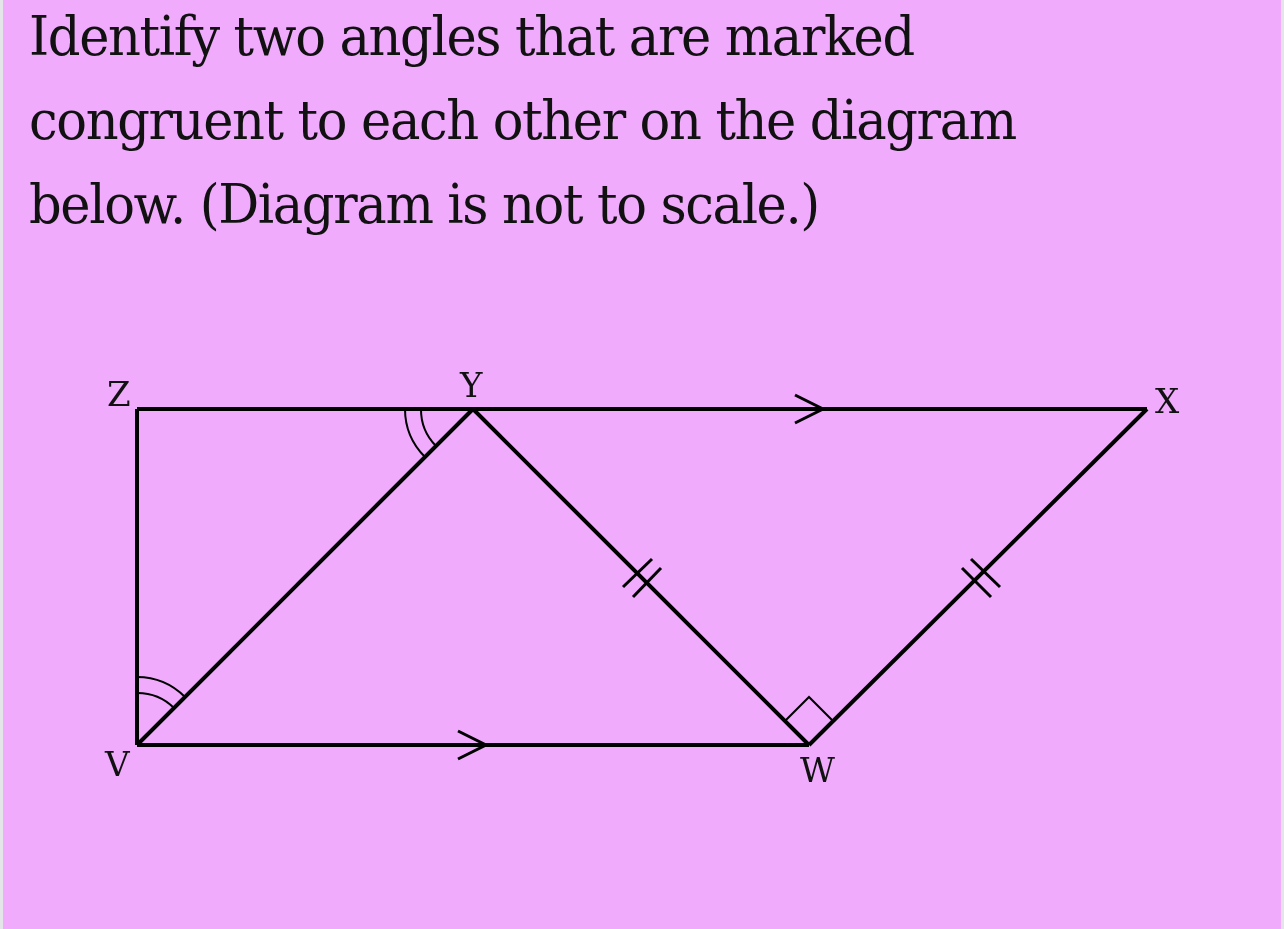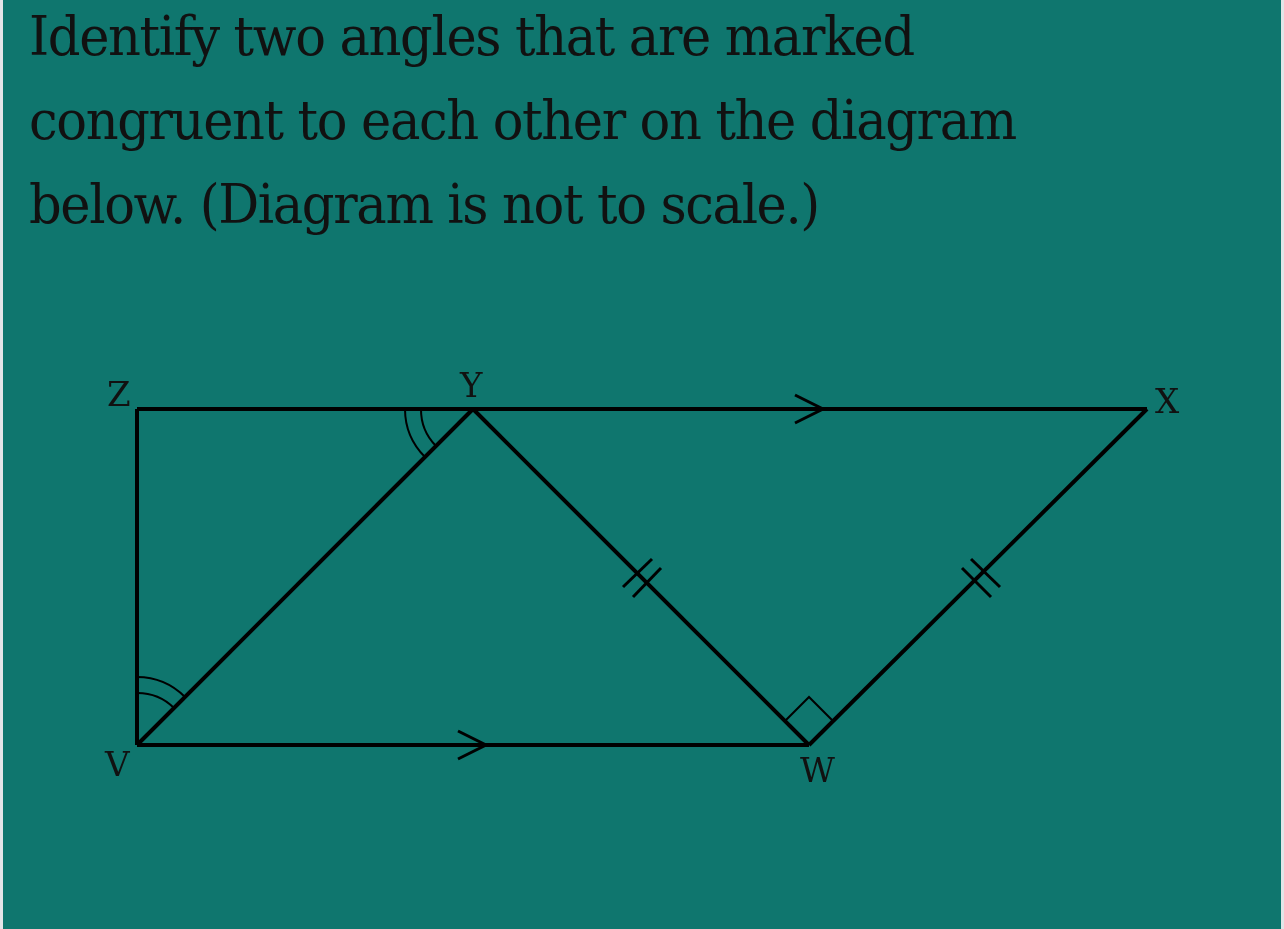--- a/index.html
+++ b/index.html
@@ -3,21 +3,21 @@
 <meta charset="utf-8">
 <style>
   html, body { margin: 0; padding: 0; }
   body {
     width: 1284px; height: 929px; overflow: hidden;
     background: #e4e5e8;
     position: relative;
   }
   .card {
     position: absolute; left: 3px; top: 0; width: 1278px; height: 929px;
-    background: #0f766e;
+    background: #f0abfc;
   }
   .prompt {
     position: absolute; left: 26px; top: -6px; width: 1200px;
     font-family: "DejaVu Serif", serif;
     font-size: 55px; line-height: 84px; color: #111;
     letter-spacing: -1.5px;
     margin: 0;
     transform: scaleX(0.93); transform-origin: left top;
   }
   svg.diagram { position: absolute; left: 0; top: 0; }

